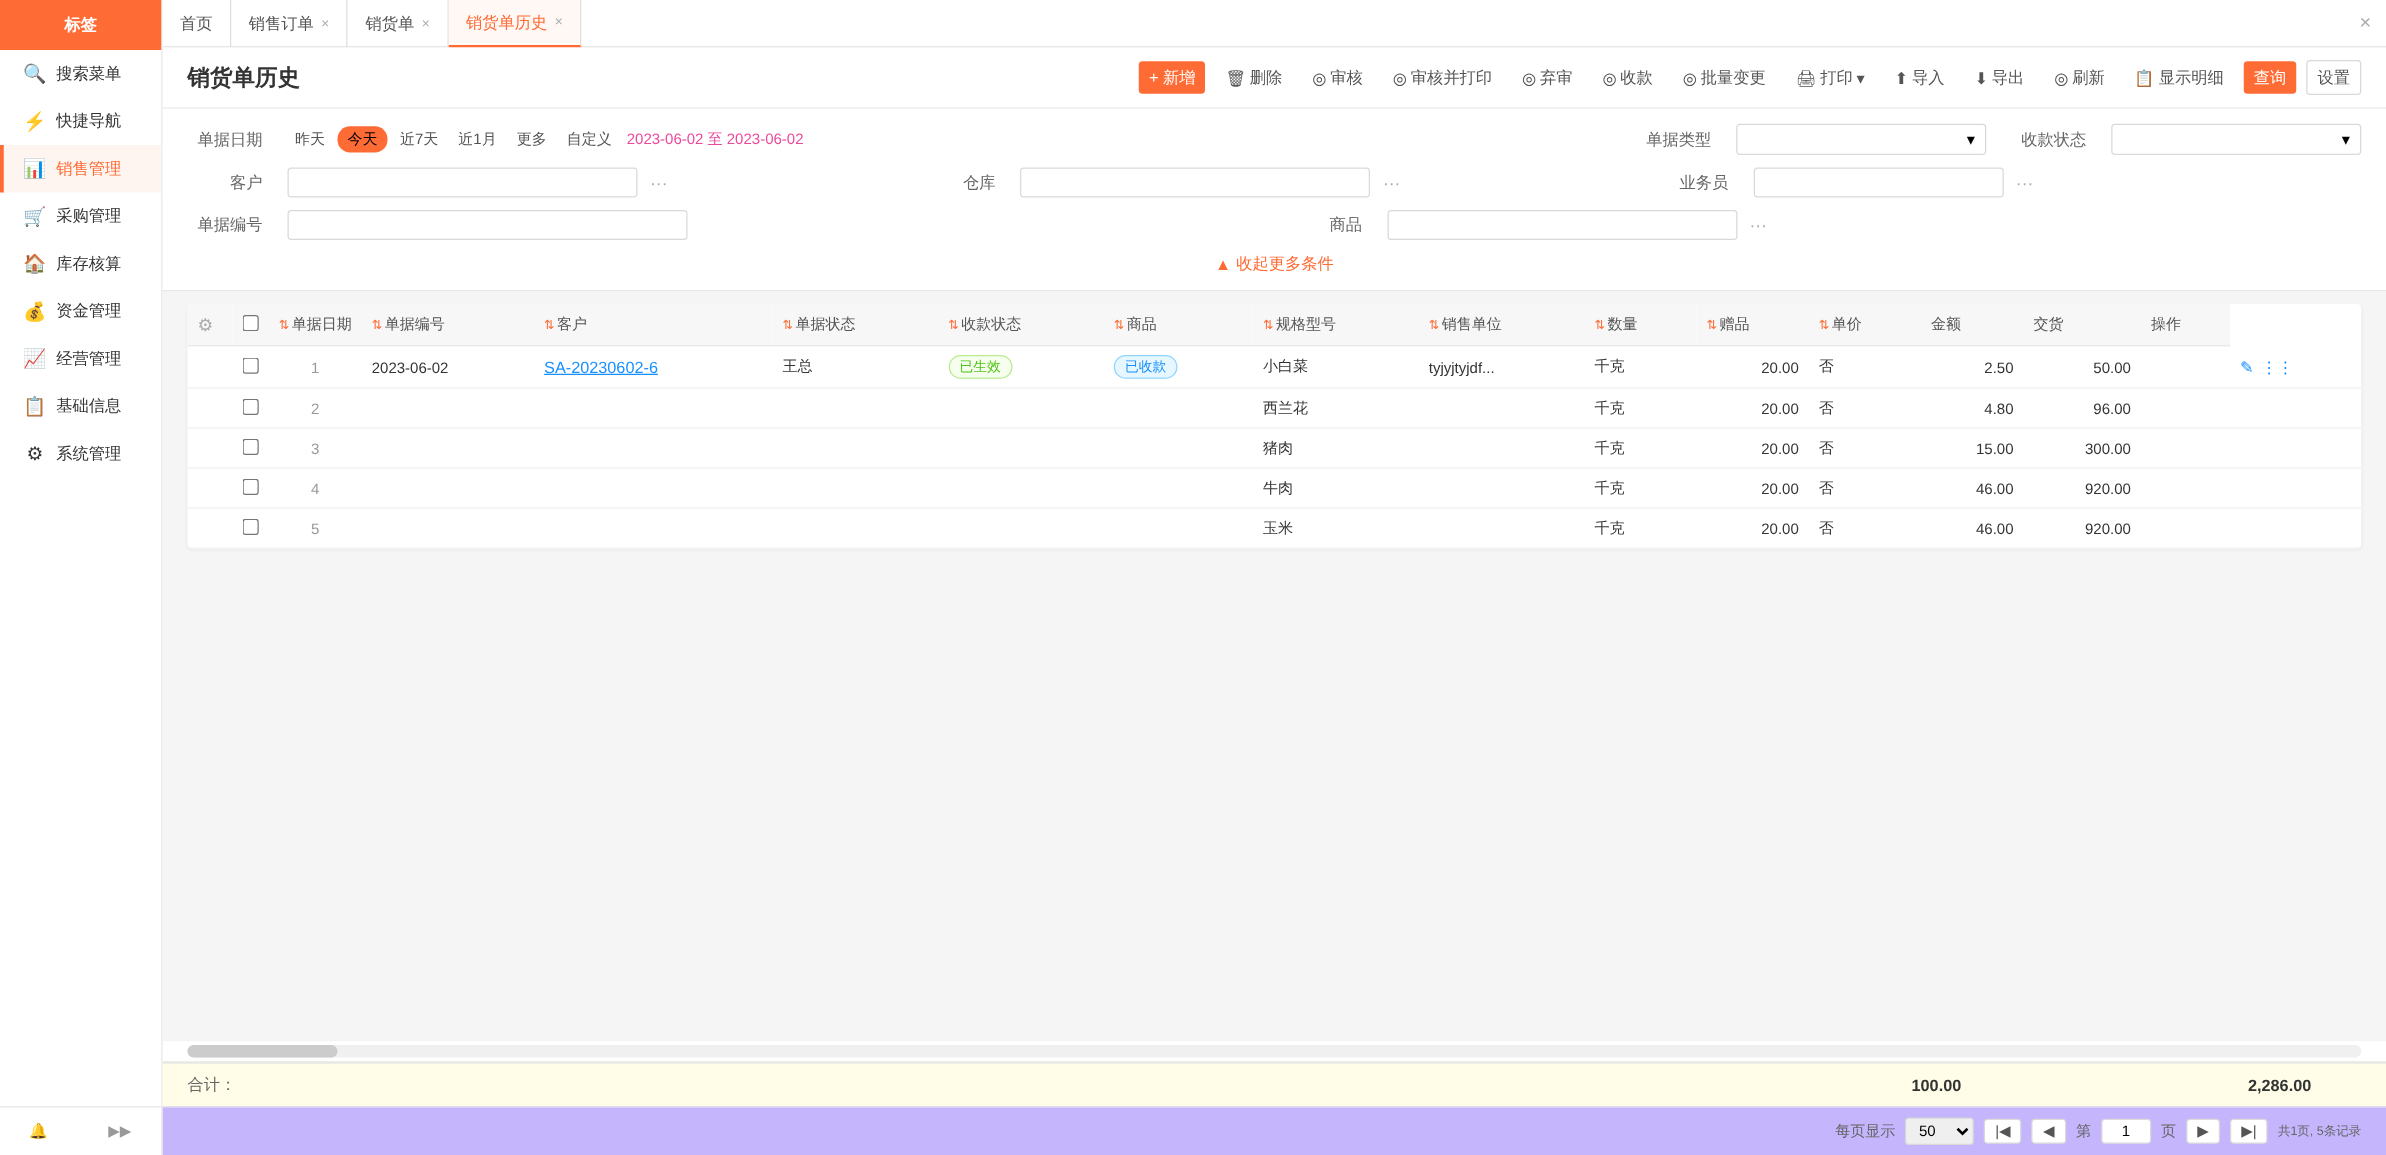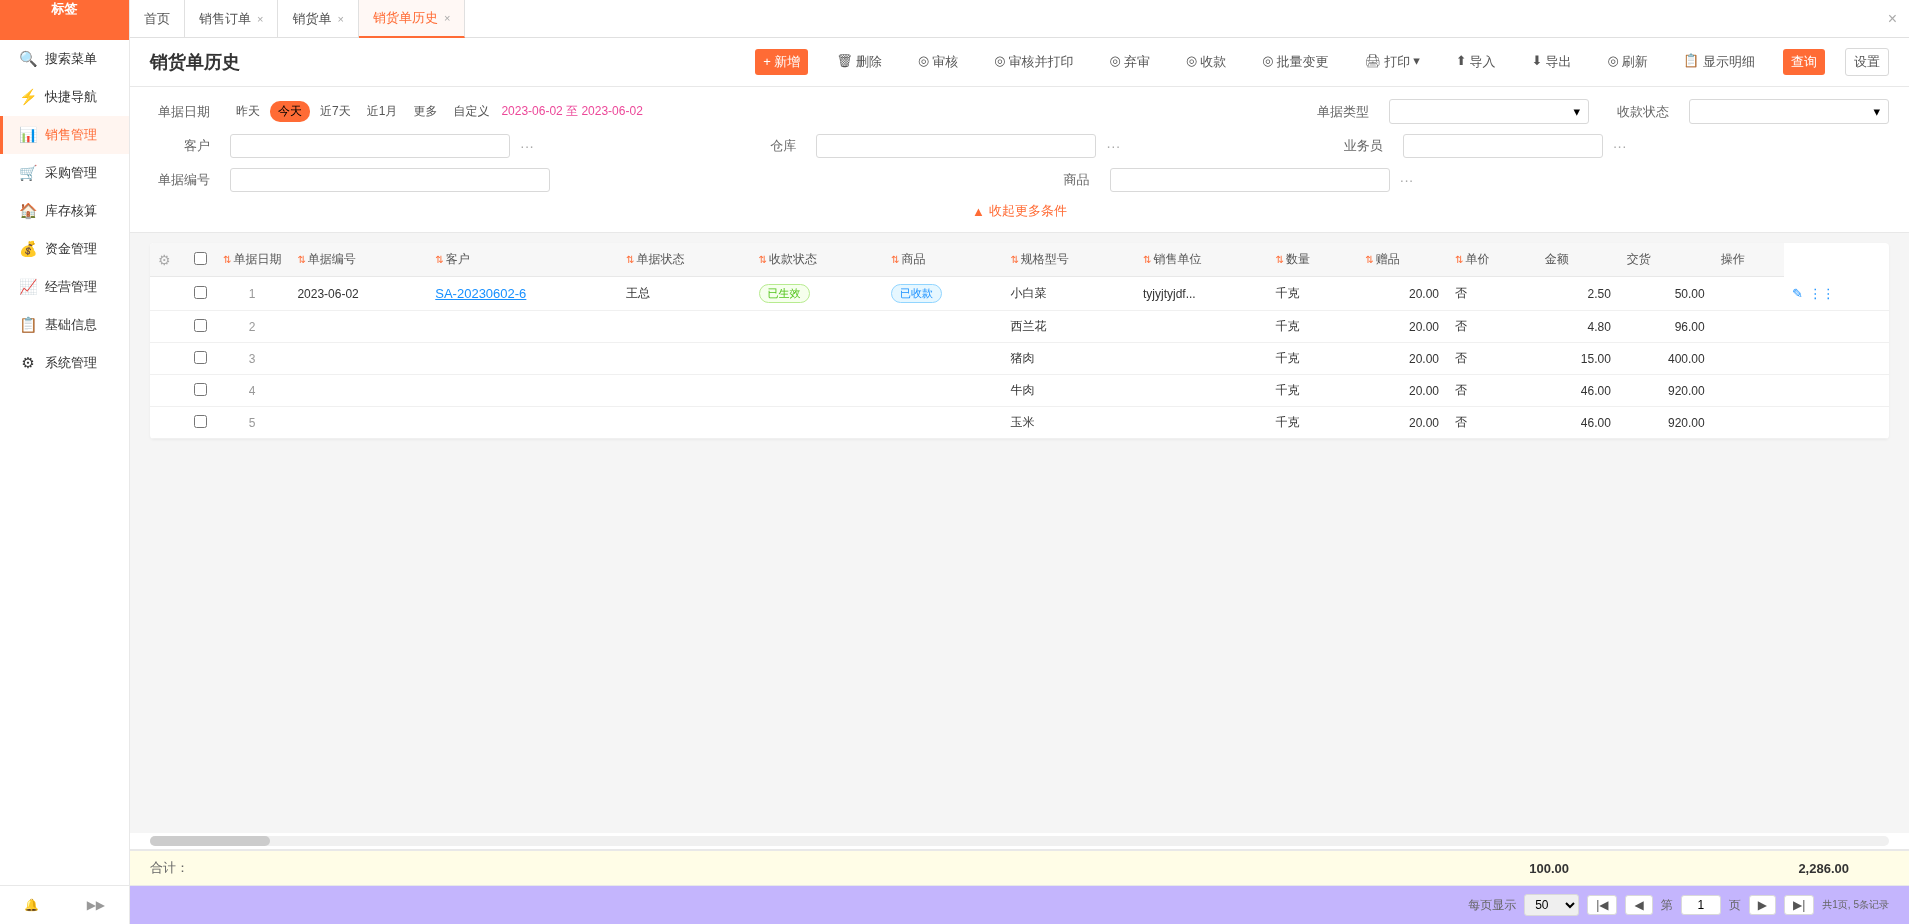--- a/index.html
+++ b/index.html
@@ -11,21 +11,21 @@
       background: #fff;
       display: flex;
       flex-direction: column;
       border-right: 1px solid #e8e8e8;
       flex-shrink: 0;
     }
     .sidebar-logo {
       height: 40px;
       background: #ff6b35;
       display: flex;
-      align-items: flex-start;
+      align-items: center;
       justify-content: center;
       color: #fff;
       font-size: 14px;
       font-weight: bold;
     }
     .sidebar-item {
       display: flex;
       align-items: center;
       gap: 8px;
       padding: 10px 16px;
@@ -107,27 +107,27 @@
       color: #333;
     }
     .toolbar {
       display: flex;
       align-items: center;
       gap: 8px;
       flex-wrap: wrap;
     }
     .toolbar-btn {
       display: flex;
+      align-items: center;
       gap: 3px;
       padding: 4px 8px;
       cursor: pointer;
       color: #555;
       font-size: 12px;
       border-radius: 3px;
-      margin-left: 12px;
     }
     .toolbar-btn.primary { background: #ff6b35; color: #fff; }
 
     
     .filter-area {
       background: #fff;
       padding: 12px 20px;
       border-bottom: 1px solid #e8e8e8;
       flex-shrink: 0;
     }
@@ -624,21 +624,21 @@
     <td></td>
     <td></td>
     <td></td>
     <td></td>
     <td>猪肉</td>
     <td></td>
     <td>千克</td>
     <td style="text-align:right;">20.00</td>
     <td>否</td>
     <td style="text-align:right;">15.00</td>
-    <td style="text-align:right;">400.00</td>
+    <td style="text-align:right;">300.00</td>
     <td></td>
     <td></td>
   </tr>
           <tr>
     <td></td>
     <td class="col-check"><input type="checkbox" style=""></td>
     <td class="row-num">4</td>
     <td></td>
     <td></td>
     <td></td>

